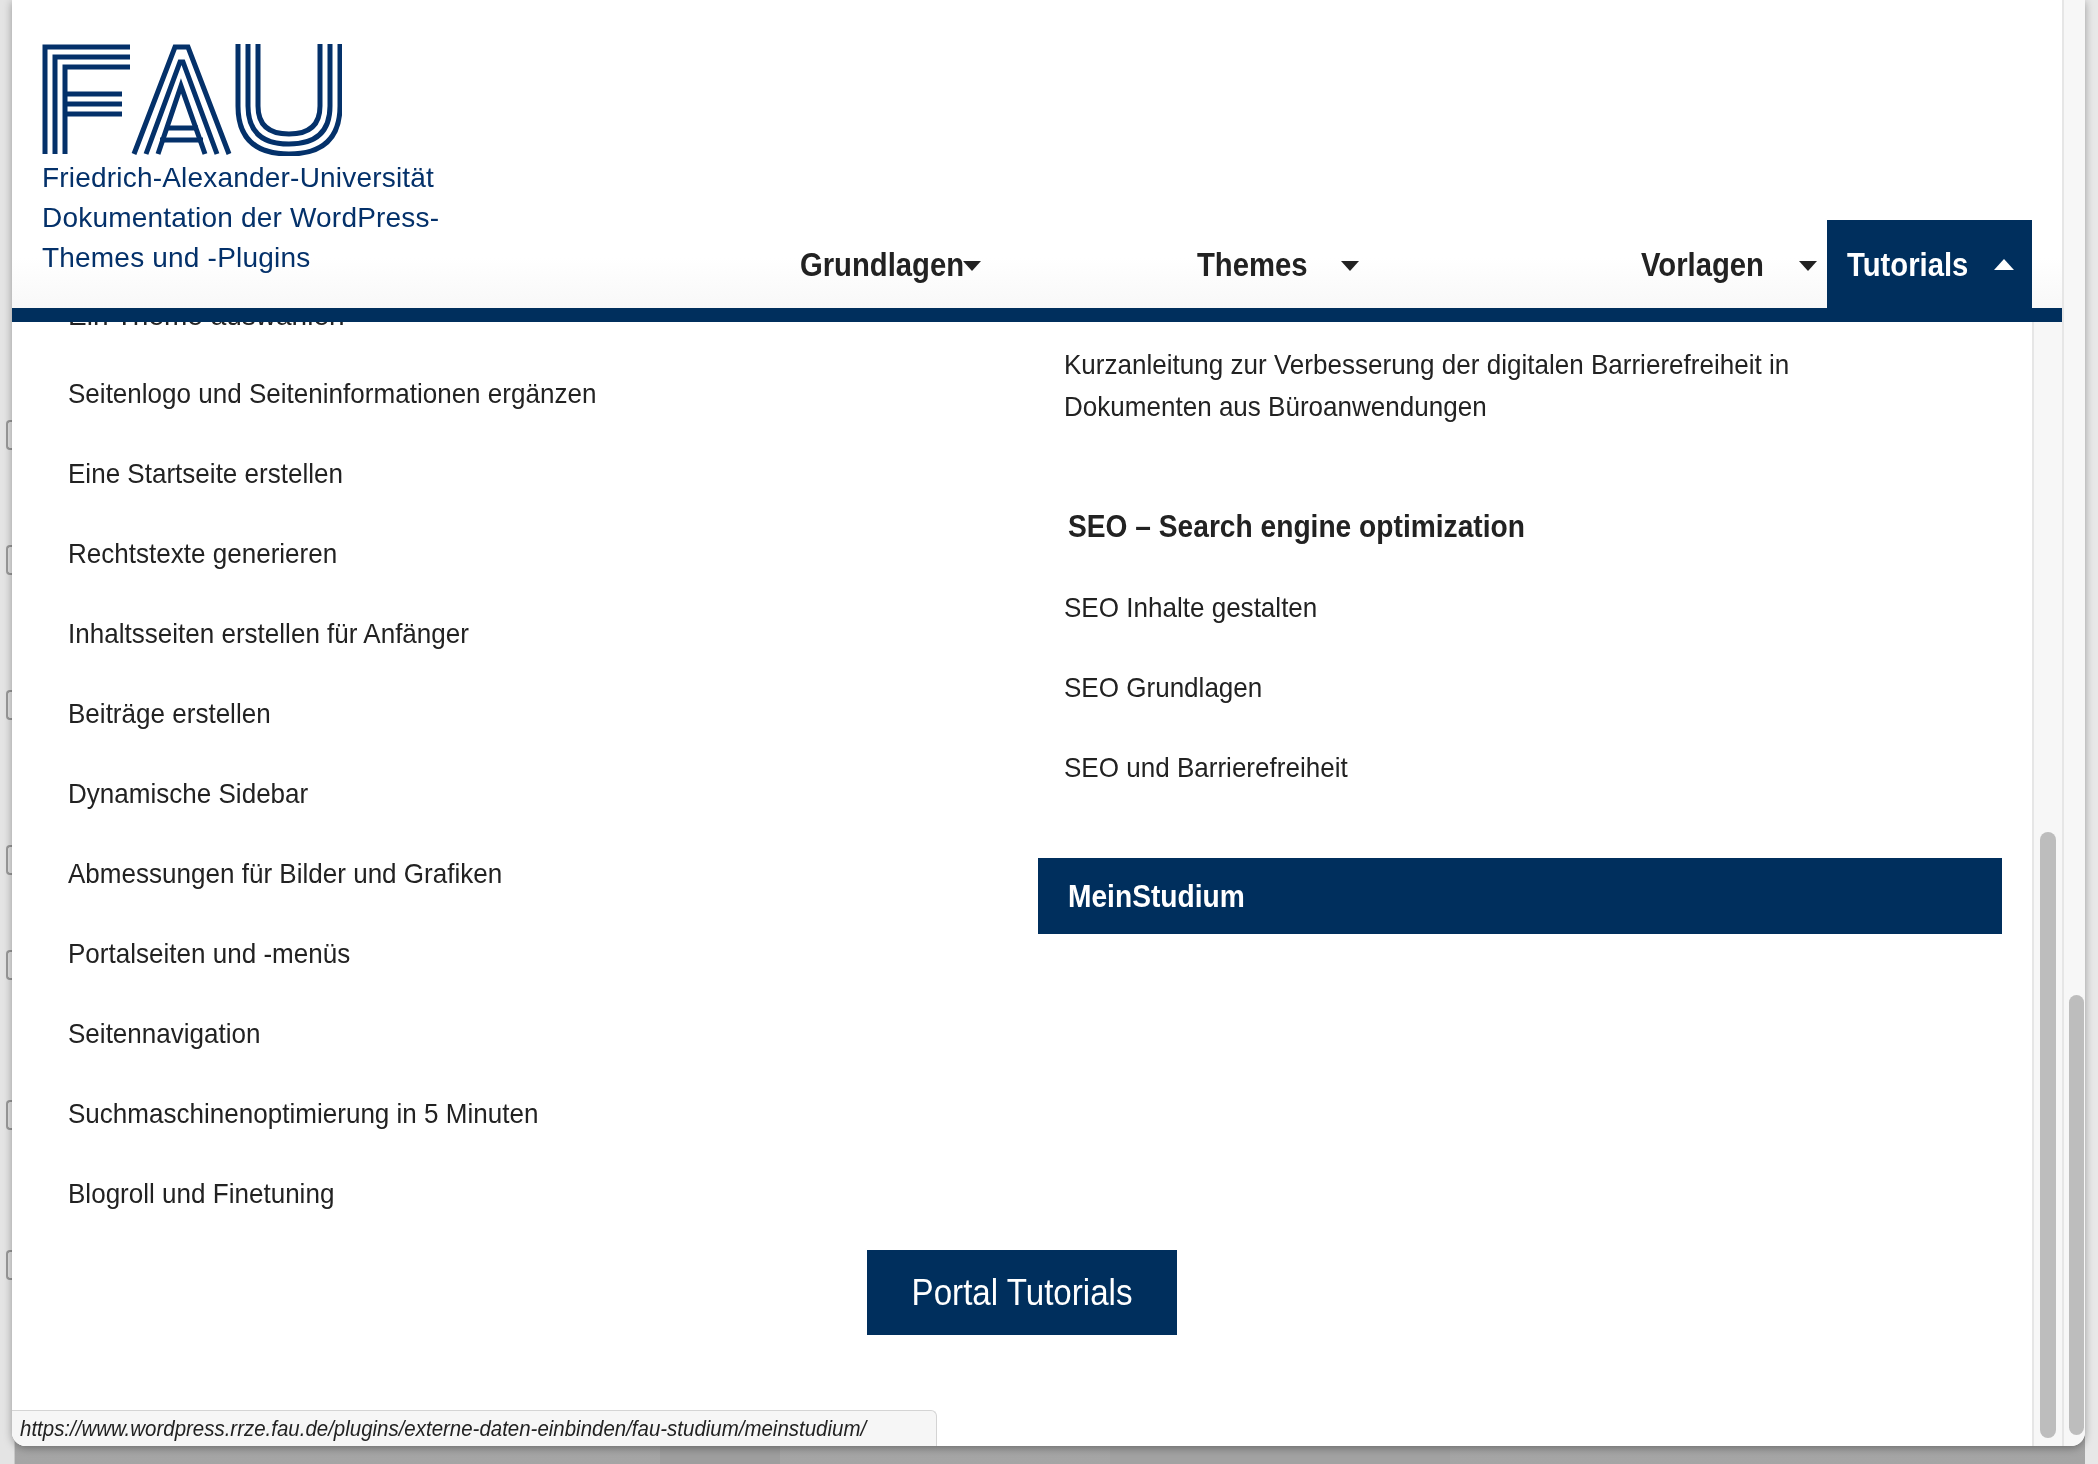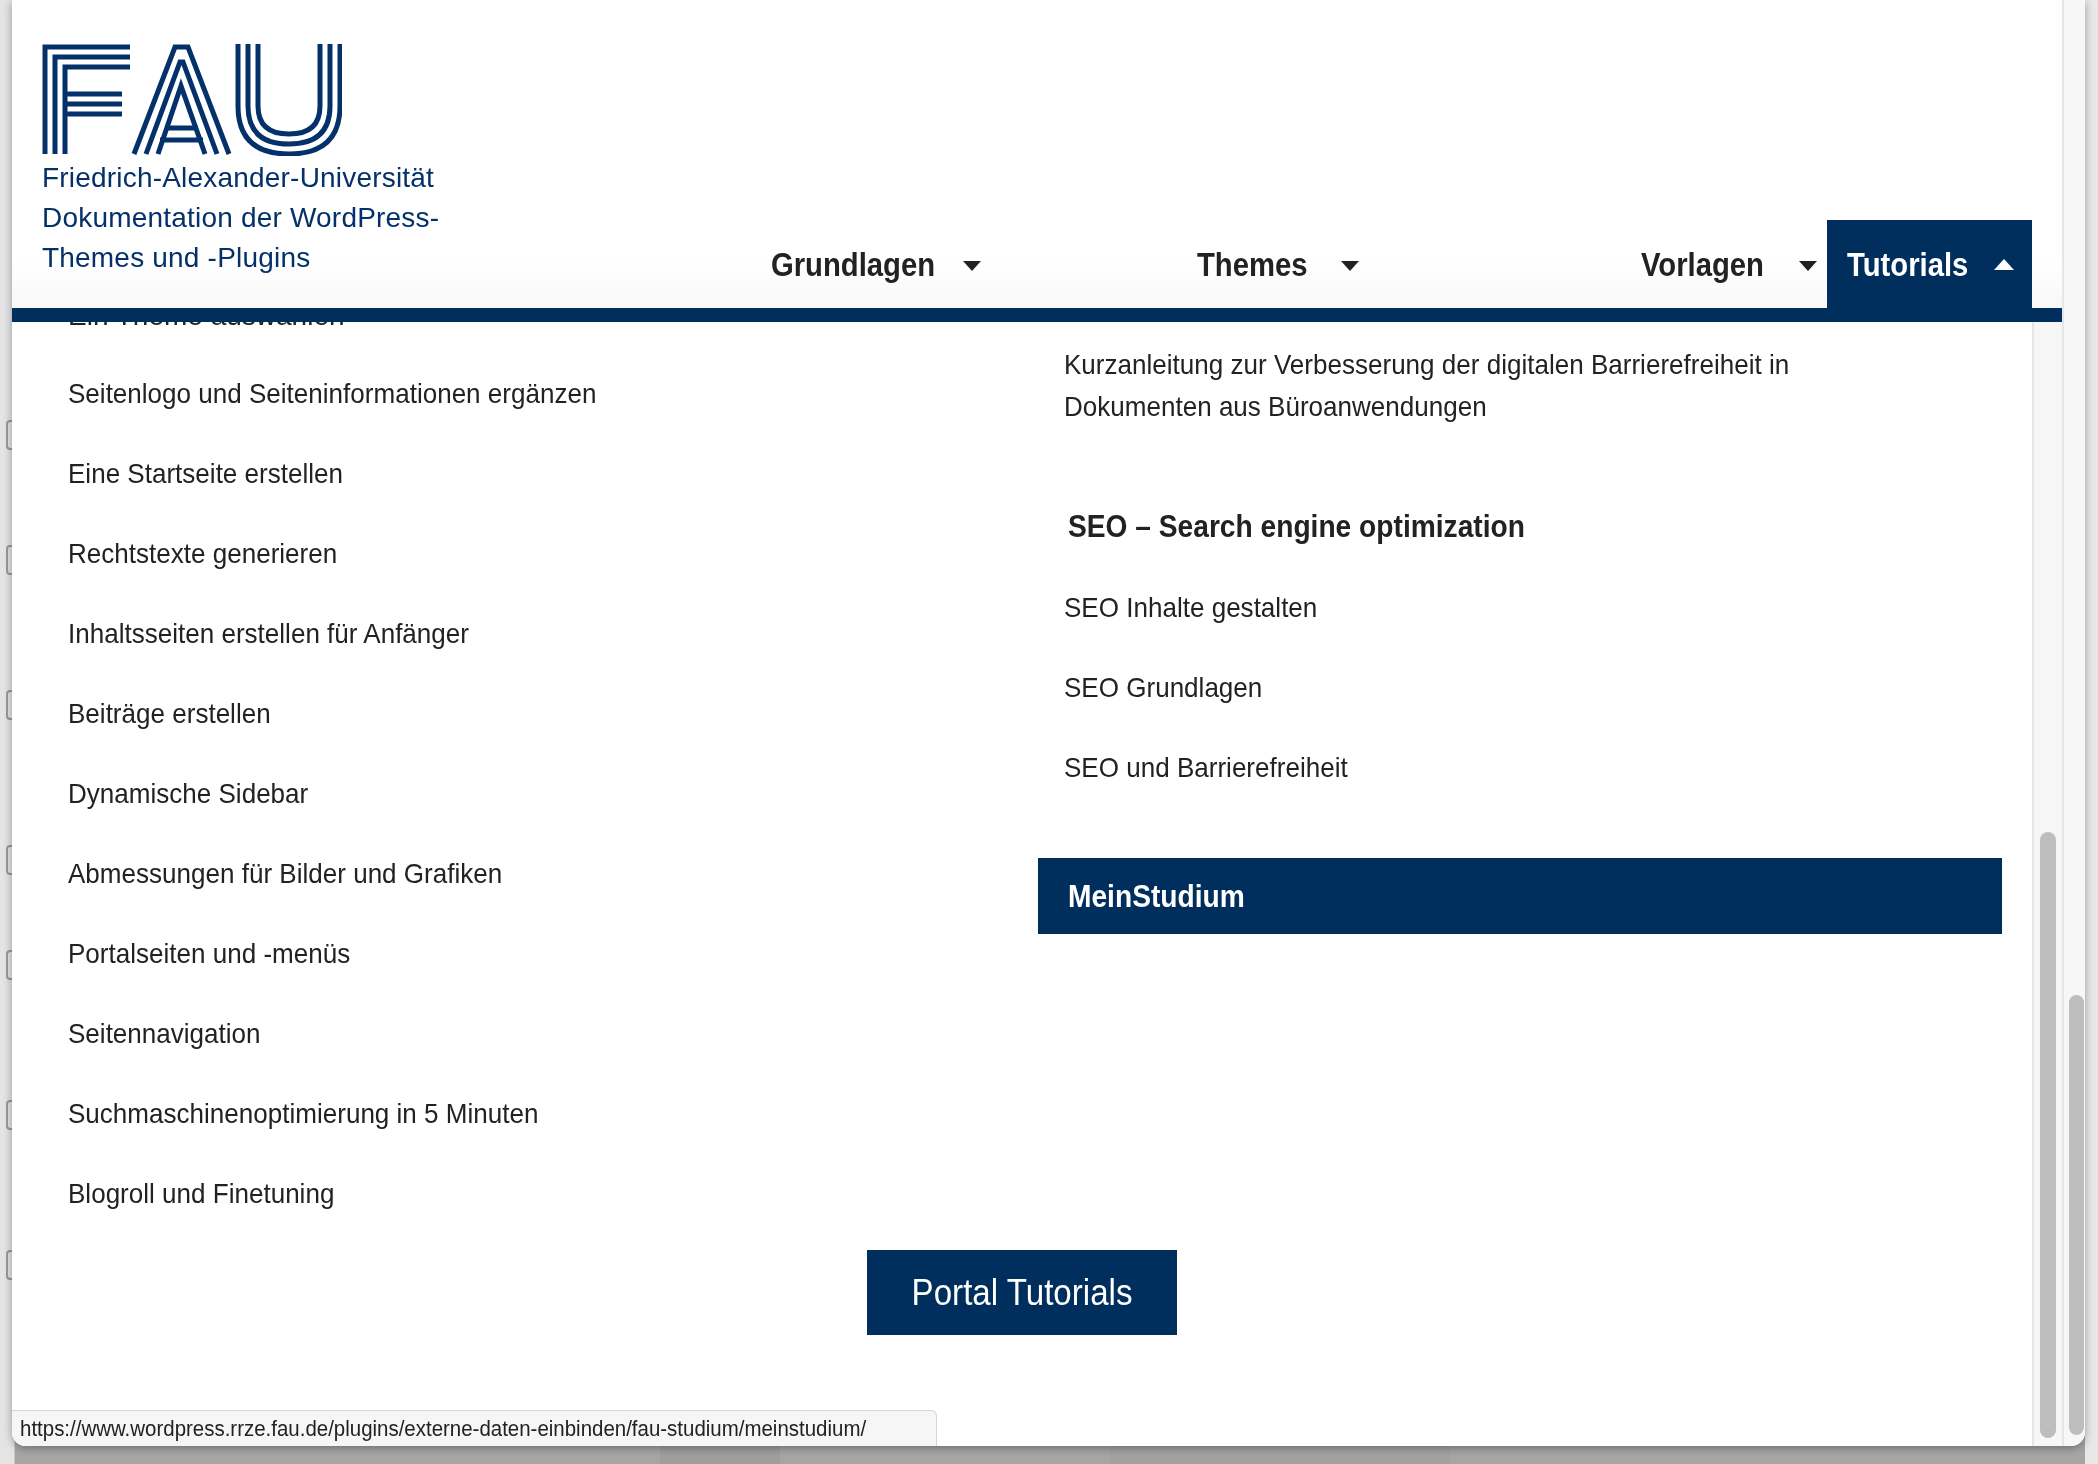--- a/index.html
+++ b/index.html
@@ -108,21 +108,21 @@
     position:absolute; left:2050px; top:0; width:23px; height:1446px; background:#f7f7f7;
     border-left:2px solid #e6e6e6;
   }
   .scroll-outer .thumb {
     position:absolute; left:5px; top:995px; width:15px; height:440px; background:#bdbdbd; border-radius:8px;
   }
   .status-bar {
     position:absolute; left:0; top:1410px; height:36px; padding:0 6px 0 8px;
     background:#f6f6f6; border:1px solid #d4d4d4; border-left:none; border-bottom:none;
     border-top-right-radius:6px; border-bottom-left-radius:12px;
-    font-size:22px; color:#222; display:flex; align-items:center; white-space:nowrap; z-index:10;
+    font-size:22px; color:#222; display:flex; align-items:center; white-space:nowrap; z-index:10;font-style:italic;
   }
   .status-bar span { transform:scaleX(0.93); transform-origin:left center; display:inline-block; }
 </style>
 </head>
 <body>
 
 <div class="desktop-bg">
   <div class="bg-stripe" style="left:660px;top:1446px;width:120px;height:18px;"></div>
   <div class="bg-stripe" style="left:1110px;top:1446px;width:340px;height:18px;background:#a2a2a2;"></div>
 </div>
@@ -163,21 +163,21 @@
         </g>
       </svg>
     </div>
     <div class="site-title">
       <div>Friedrich-Alexander-Universität</div>
       <div>Dokumentation der WordPress-</div>
       <div>Themes und -Plugins</div>
     </div>
 
     <nav class="nav">
-      <div class="nav-item" style="left:759px;width:220px;">
+      <div class="nav-item" style="left:759px;width:220px;justify-content:flex-end;">
         <span class="lbl">Grundlagen</span>
         <span class="caret" style="left:192px;"></span>
       </div>
       <div class="nav-item" style="left:1185px;width:180px;">
         <span class="lbl">Themes</span>
         <span class="caret" style="left:144px;"></span>
       </div>
       <div class="nav-item" style="left:1629px;width:190px;">
         <span class="lbl">Vorlagen</span>
         <span class="caret" style="left:158px;"></span>

